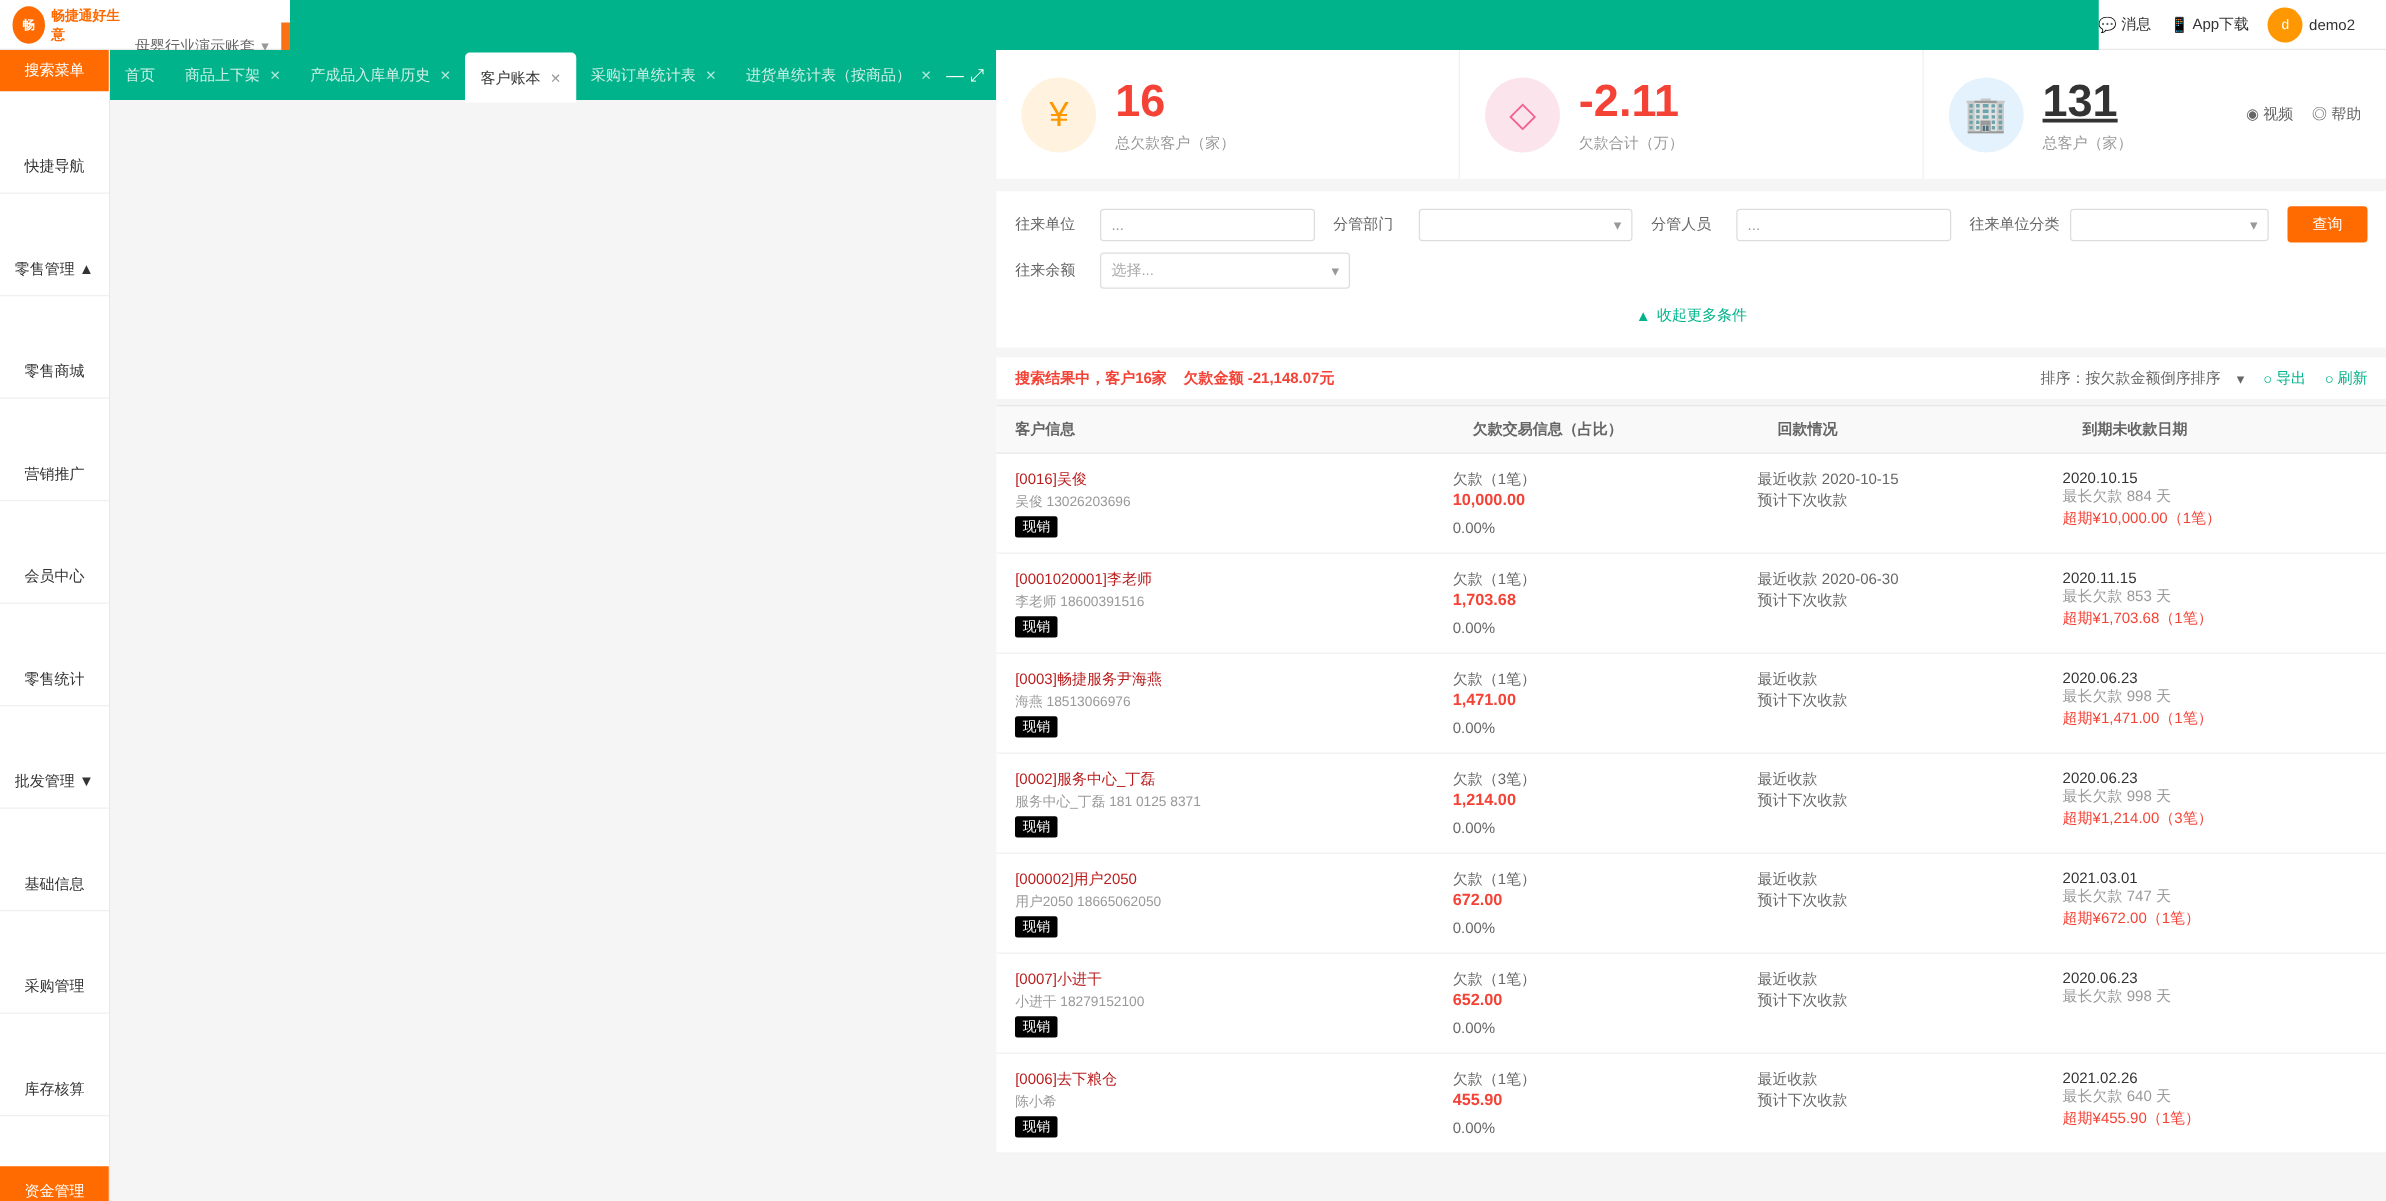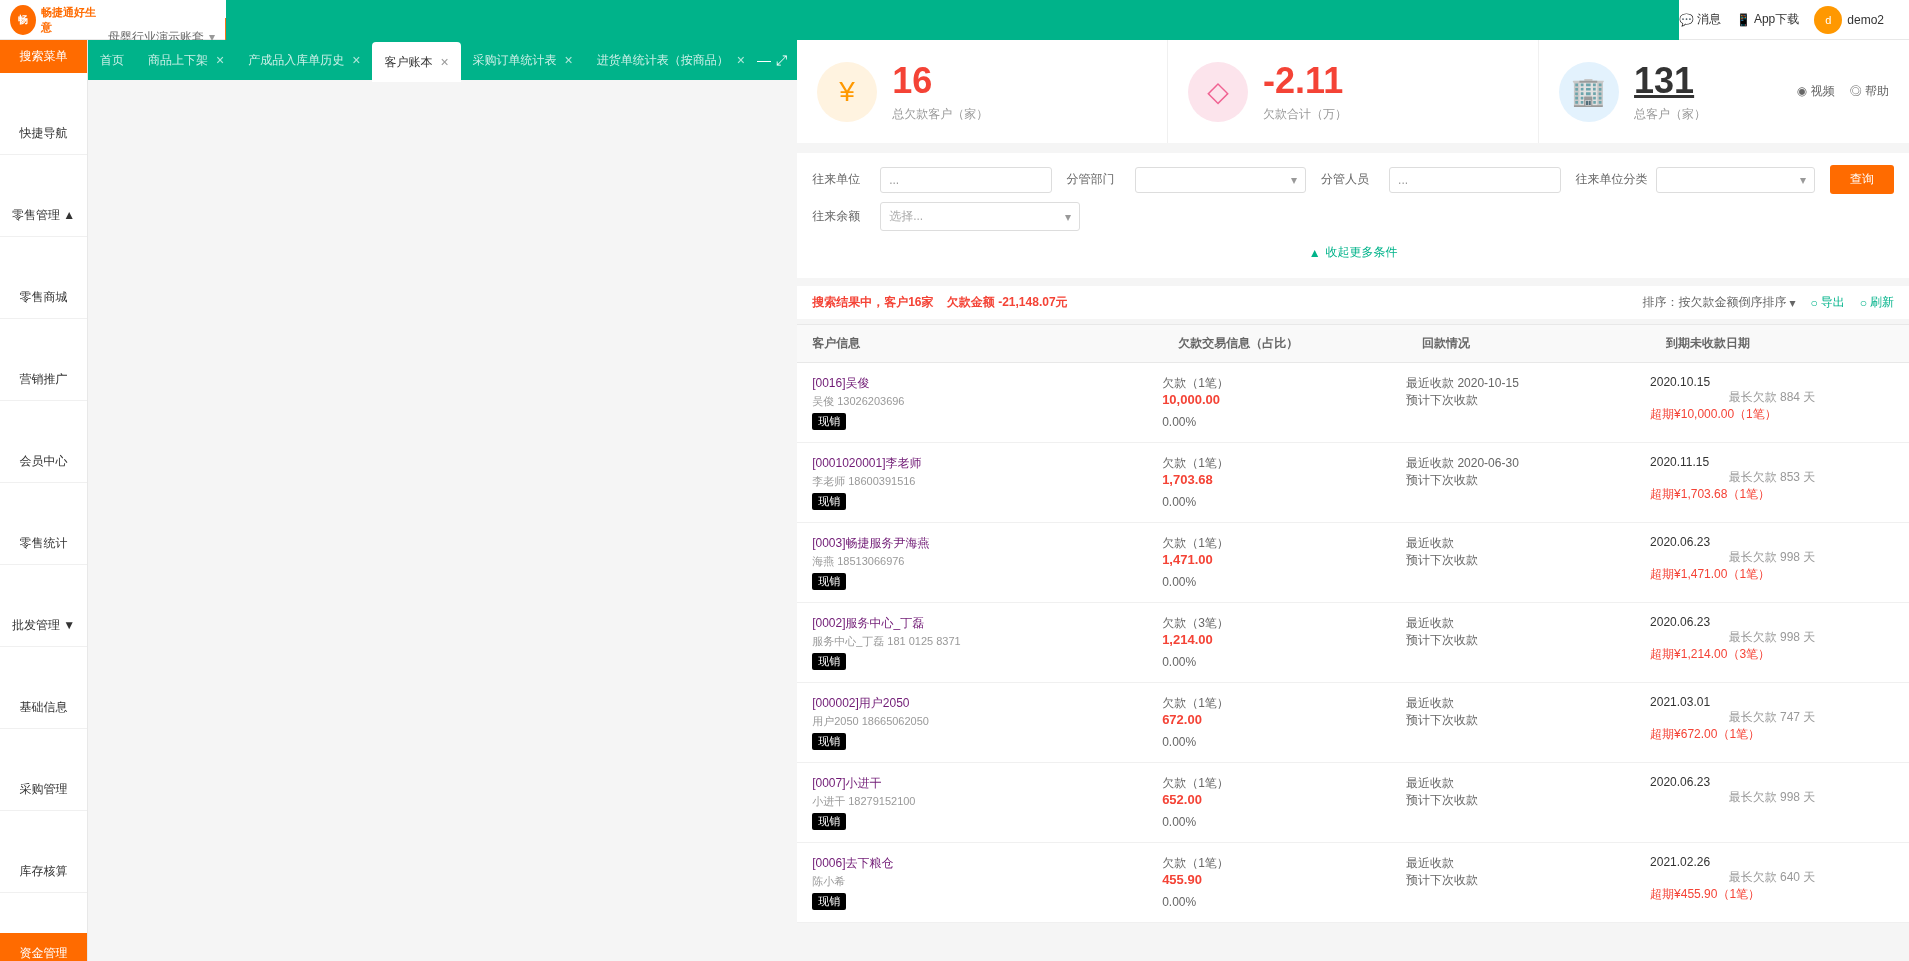--- a/index.html
+++ b/index.html
@@ -3,21 +3,21 @@
   <meta charset="utf-8">
   <style>
     * { box-sizing: border-box; margin: 0; padding: 0; }
     body { font-family: 'Microsoft YaHei', Arial, sans-serif; font-size: 12px; background: #f5f5f5; color: #333; overflow-x: hidden; }
 
     
     .app-container { display: flex; flex-direction: column; height: 961px; width: 1909px; }
     .top-bar { display: flex; align-items: center; background: #fff; height: 40px; border-bottom: 1px solid #e8e8e8; padding: 0 10px; flex-shrink: 0; }
     .logo-area { display: flex; align-items: center; width: 88px; flex-shrink: 0; }
     .logo-text { color: #ff6b00; font-size: 11px; font-weight: bold; }
-    .industry-selector { display: flex; align-items: center; color: #666; font-size: 12px; padding: 0 10px; border-right: 1px solid #f97316; height: 100%; margin-top: 35px; }
+    .industry-selector { display: flex; align-items: center; color: #666; font-size: 12px; padding: 0 10px; border-right: 7px solid #f97316; height: 100%; margin-top: 35px; }
     .top-right { display: flex; align-items: center; gap: 15px; margin-left: auto; padding-right: 15px; font-size: 12px; color: #333; }
 
     
     .main-layout { display: flex; flex: 1; overflow: hidden; }
     .sidebar { width: 88px; background: #fff; border-right: 1px solid #e8e8e8; display: flex; flex-direction: column; flex-shrink: 0; overflow-y: auto; gap: 40px; }
     .sidebar-search { padding: 8px 5px; background: #ff6b00; color: #fff; text-align: center; font-size: 12px; cursor: pointer; }
     .sidebar-item { padding: 12px 5px; text-align: center; color: #333; cursor: pointer; font-size: 12px; border-bottom: 1px solid #f0f0f0; }
     .sidebar-item.active { background: #ff6b00; color: #fff; }
 
     
@@ -54,36 +54,36 @@
     .filter-label { color: #666; white-space: nowrap; font-size: 12px; min-width: 60px; }
     .filter-input { flex: 1; border: 1px solid #ddd; border-radius: 3px; padding: 5px 8px; font-size: 12px; display: flex; align-items: center; justify-content: space-between; color: #999; cursor: pointer; }
     .search-btn { background: #ff6b00; color: #fff; border: none; padding: 6px 20px; border-radius: 3px; cursor: pointer; font-size: 12px; }
     .collapse-btn { display: flex; align-items: center; justify-content: center; gap: 5px; color: #00b38a; cursor: pointer; font-size: 12px; padding: 5px 0; }
 
     
     .results-bar { background: #fff; padding: 8px 15px; display: flex; align-items: center; justify-content: space-between; margin-bottom: 5px; font-size: 12px; }
     .results-info { color: #666; }
     .results-info span { color: #f44336; font-weight: bold; }
     .results-actions { display: flex; align-items: center; gap: 15px; color: #666; }
-    .sort-select { display: flex; align-items: flex-end; gap: 3px; cursor: pointer; font-family: Liberation Serif, serif; }
+    .sort-select { display: flex; align-items: flex-end; gap: 13px; cursor: pointer; font-family: Liberation Serif, serif; }
     .action-btn { display: flex; align-items: center; gap: 3px; cursor: pointer; color: #00b38a; }
 
     
     .data-table { background: #fff; width: 100%; }
     .table-header { display: grid; grid-template-columns: 350px 1fr 1fr 1fr; padding: 10px 15px; background: #f9f9f9; border-top: 1px solid #e8e8e8; border-bottom: 1px solid #e8e8e8; font-size: 12px; color: #666; font-weight: bold; gap: 16px; }
     .table-row { display: grid; grid-template-columns: 350px 1fr 1fr 1fr; padding: 12px 15px; border-bottom: 1px solid #f0f0f0; font-size: 12px; }
-    .customer-name { color: #701a75; cursor: pointer; font-size: 12px; }
+    .customer-name { color: #b91c1c; cursor: pointer; font-size: 12px; }
     .customer-sub { color: #999; font-size: 11px; margin-top: 2px; }
     .tag { display: inline-block; background: #000000; color: #fff; padding: 1px 6px; border-radius: 2px; font-size: 11px; margin-top: 4px; }
     .debt-amount { color: #f44336; font-size: 13px; font-weight: bold; cursor: pointer; }
     .debt-count { color: #666; font-size: 12px; }
     .debt-percent { color: #666; font-size: 12px; margin-top: 8px; }
     .collection-info { font-size: 12px; color: #666; }
     .overdue-info { font-size: 12px; color: #f44336; }
-    .overdue-days { color: #999; font-size: 12px; text-align: center; }
+    .overdue-days { color: #999; font-size: 12px; }
 
     
     ::-webkit-scrollbar { width: 6px; height: 6px; }
     ::-webkit-scrollbar-track { background: #f1f1f1; }
     ::-webkit-scrollbar-thumb { background: #ccc; border-radius: 3px; }
   </style>
 </head>
 <body>
 
 <div class="app-container">

